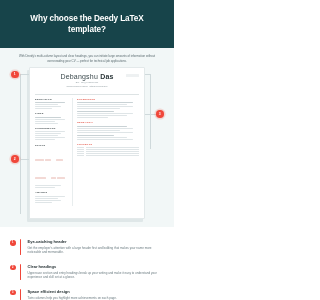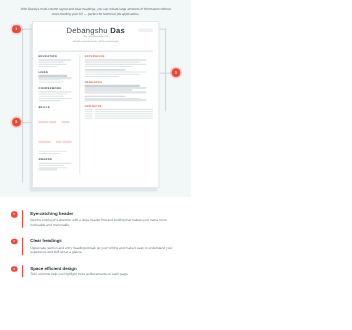--- a/index.html
+++ b/index.html
@@ -122,20 +122,23 @@
   .f-bar { width: 1px; background: #f0473a; border-radius: 1px; flex: none; }
   .f-body { flex: 1; padding-left: 3px; }
   .f-title { font-size: 4px; font-weight: bold; color: #1f2b2e; margin-bottom: 1.8px; }
   .f-desc { font-size: 3px; color: #6b7b80; line-height: 1.5; }
 </style>
 </head>
 <body>
 
 <div class="page">
 
+  <div class="hero">
+    <div class="hero-title">Why choose the Deedy LaTeX template?</div>
+  </div>
 
   <div class="intro-band">
     <div class="intro-text">With Deedy's multi-column layout and clear headings, you can initiate large amounts of information without overcrowding your CV — perfect for technical job applications.</div>
   </div>
 
   <div class="showcase">
 
     <div class="leader" style="left:20px; top:7px; width:9px; height:0.7px;"></div>
     <div class="leader" style="left:20px; top:7px; width:0.7px; height:140px;"></div>
     <div class="leader" style="left:20px; top:92px; width:9px; height:0.7px;"></div>

